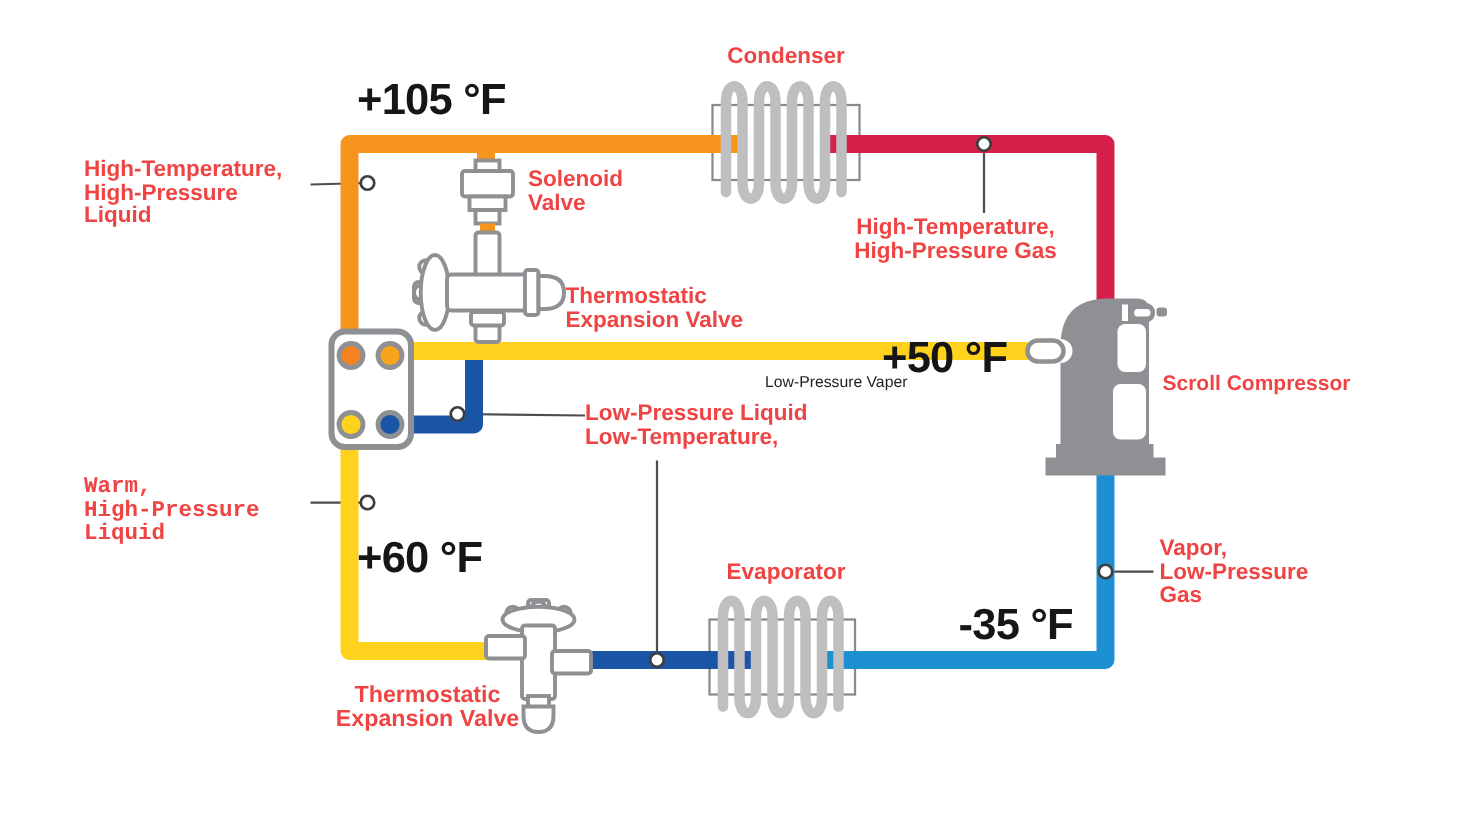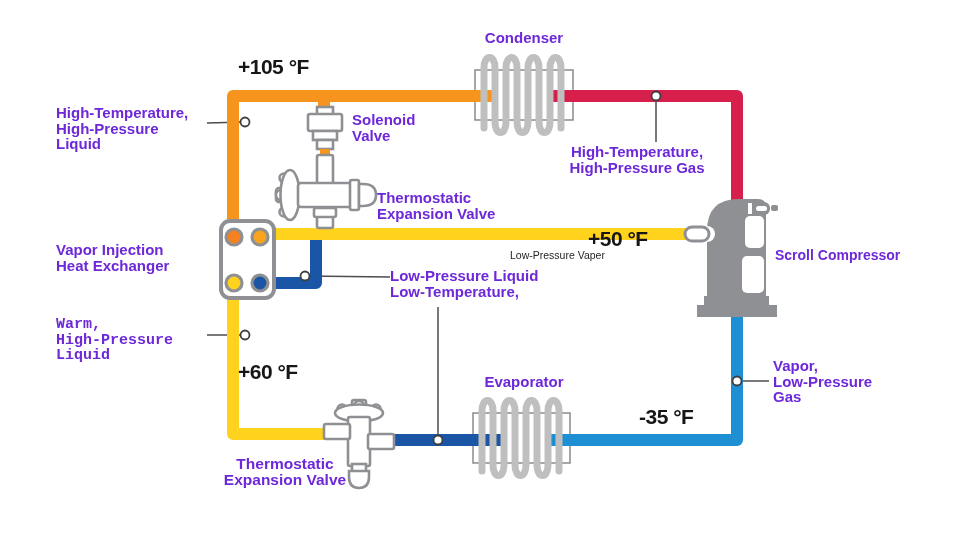--- a/index.html
+++ b/index.html
@@ -2,26 +2,26 @@
 <html><head>
 <meta charset="utf-8">
 <style>
   html,body{margin:0;padding:0;background:#ffffff;}
   #stage{
     position:relative;width:980px;height:551px;background:#ffffff;
     font-family:"Liberation Sans", sans-serif;overflow:hidden;
   }
   #diagram-svg{position:absolute;left:0;top:0;}
   .lbl{
-    position:absolute;color:#6d28d9;font-weight:bold;font-size:15px;line-height:15.5px;
+    position:absolute;color:#ef4444;font-weight:bold;font-size:15px;line-height:15.5px;
     white-space:nowrap;
   }
   .lbl.center{transform:translateX(-50%);text-align:center;}
   .temp{
-    position:absolute;color:#161616;font-weight:bold;font-size:21px;line-height:30px;
+    position:absolute;color:#161616;font-weight:bold;font-size:29px;line-height:30px;
     white-space:nowrap;letter-spacing:-0.5px;
   }
   .small-lbl{
     position:absolute;color:#1f1f1f;font-weight:normal;font-size:10.5px;line-height:11px;
     white-space:nowrap;
   }
 </style>
 </head>
 <body>
 
@@ -142,24 +142,20 @@
 <div class="lbl" style="left:377px;top:190px;">
   <div>Thermostatic</div>
   <div>Expansion Valve</div>
 </div>
 
 <div class="lbl center" style="left:285px;top:456px;font-size:15.5px;line-height:16px;">
   <div>Thermostatic</div>
   <div>Expansion Valve</div>
 </div>
 
-<div class="lbl" style="left:56px;top:242px;">
-  <div>Vapor Injection</div>
-  <div>Heat Exchanger</div>
-</div>
 
 <div class="lbl" style="left:56px;top:105px;">
   <div>High-Temperature,</div>
   <div>High-Pressure</div>
   <div>Liquid</div>
 </div>
 
 <div class="lbl center" style="left:637px;top:144px;">
   <div>High-Temperature,</div>
   <div>High-Pressure Gas</div>

